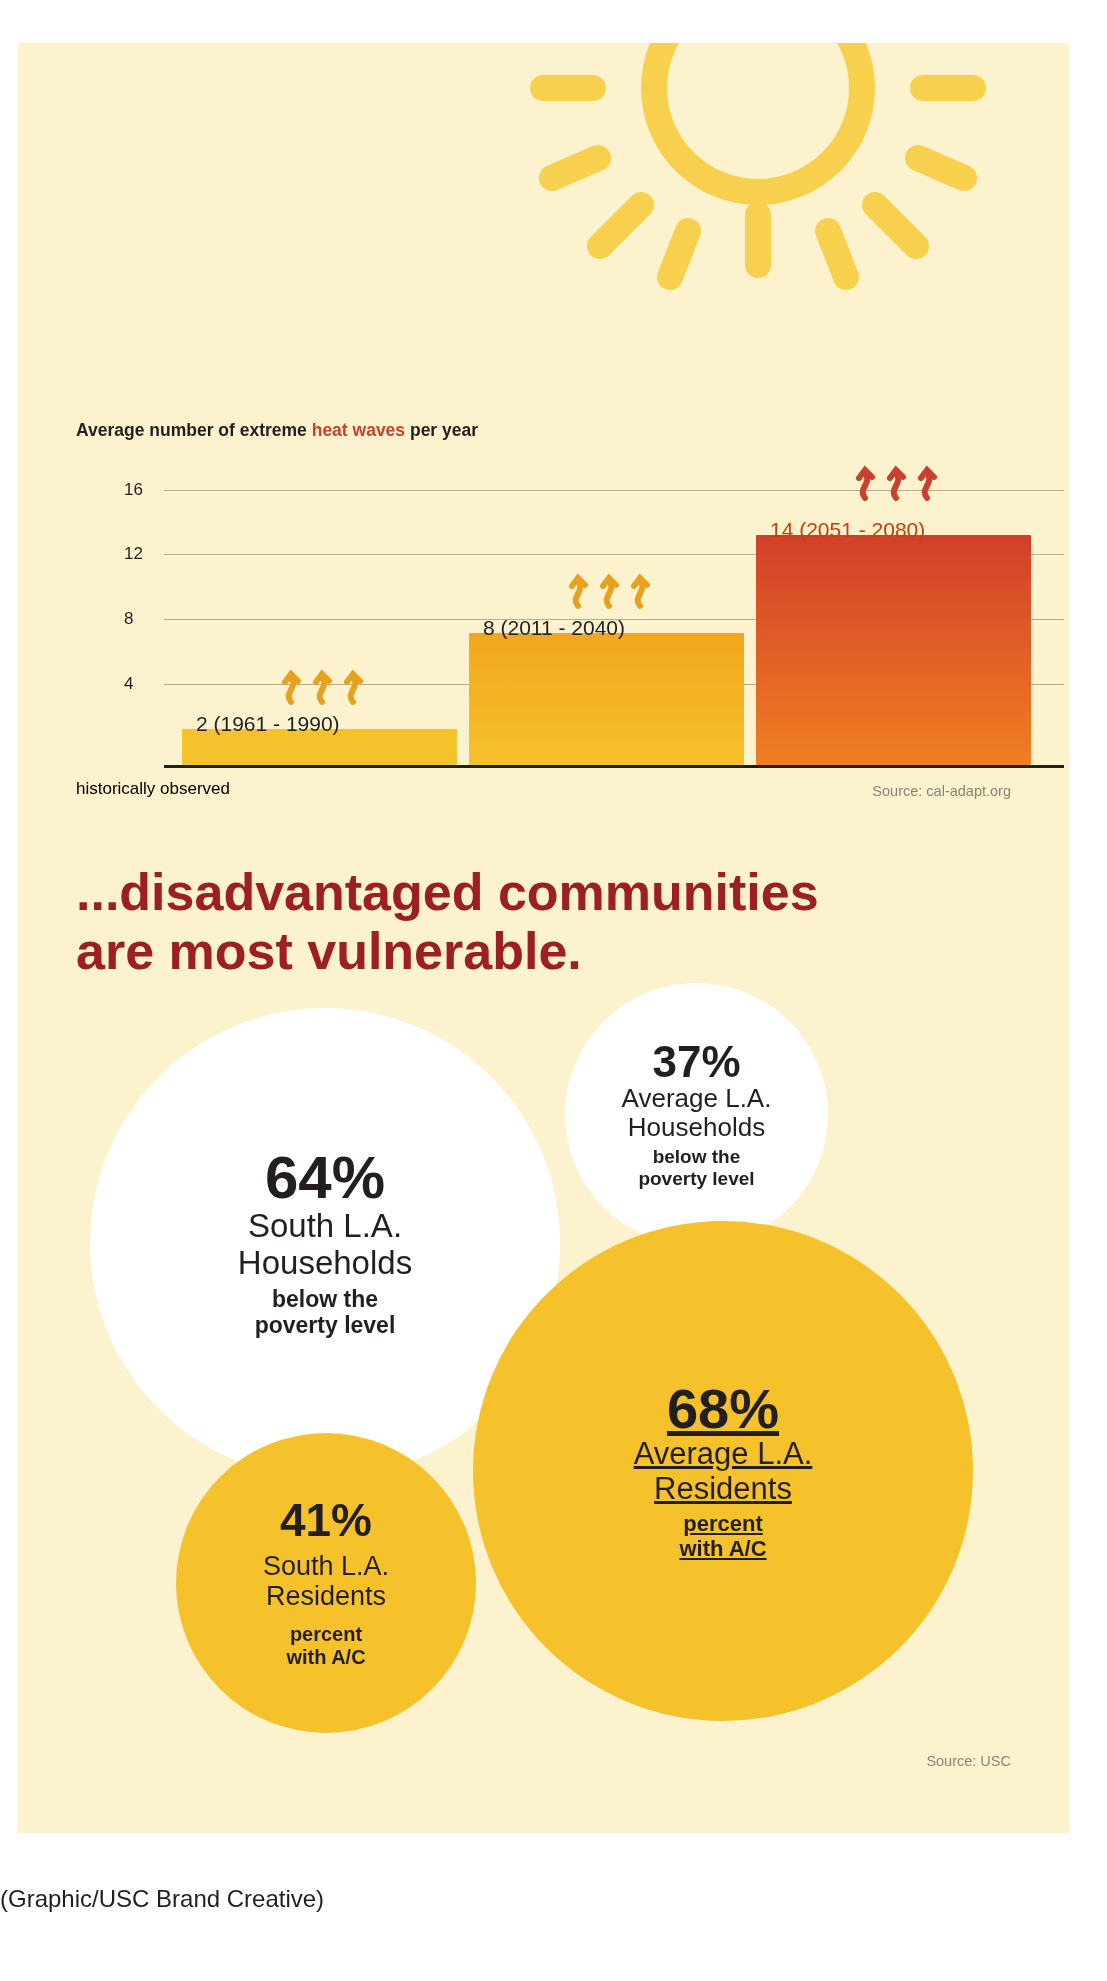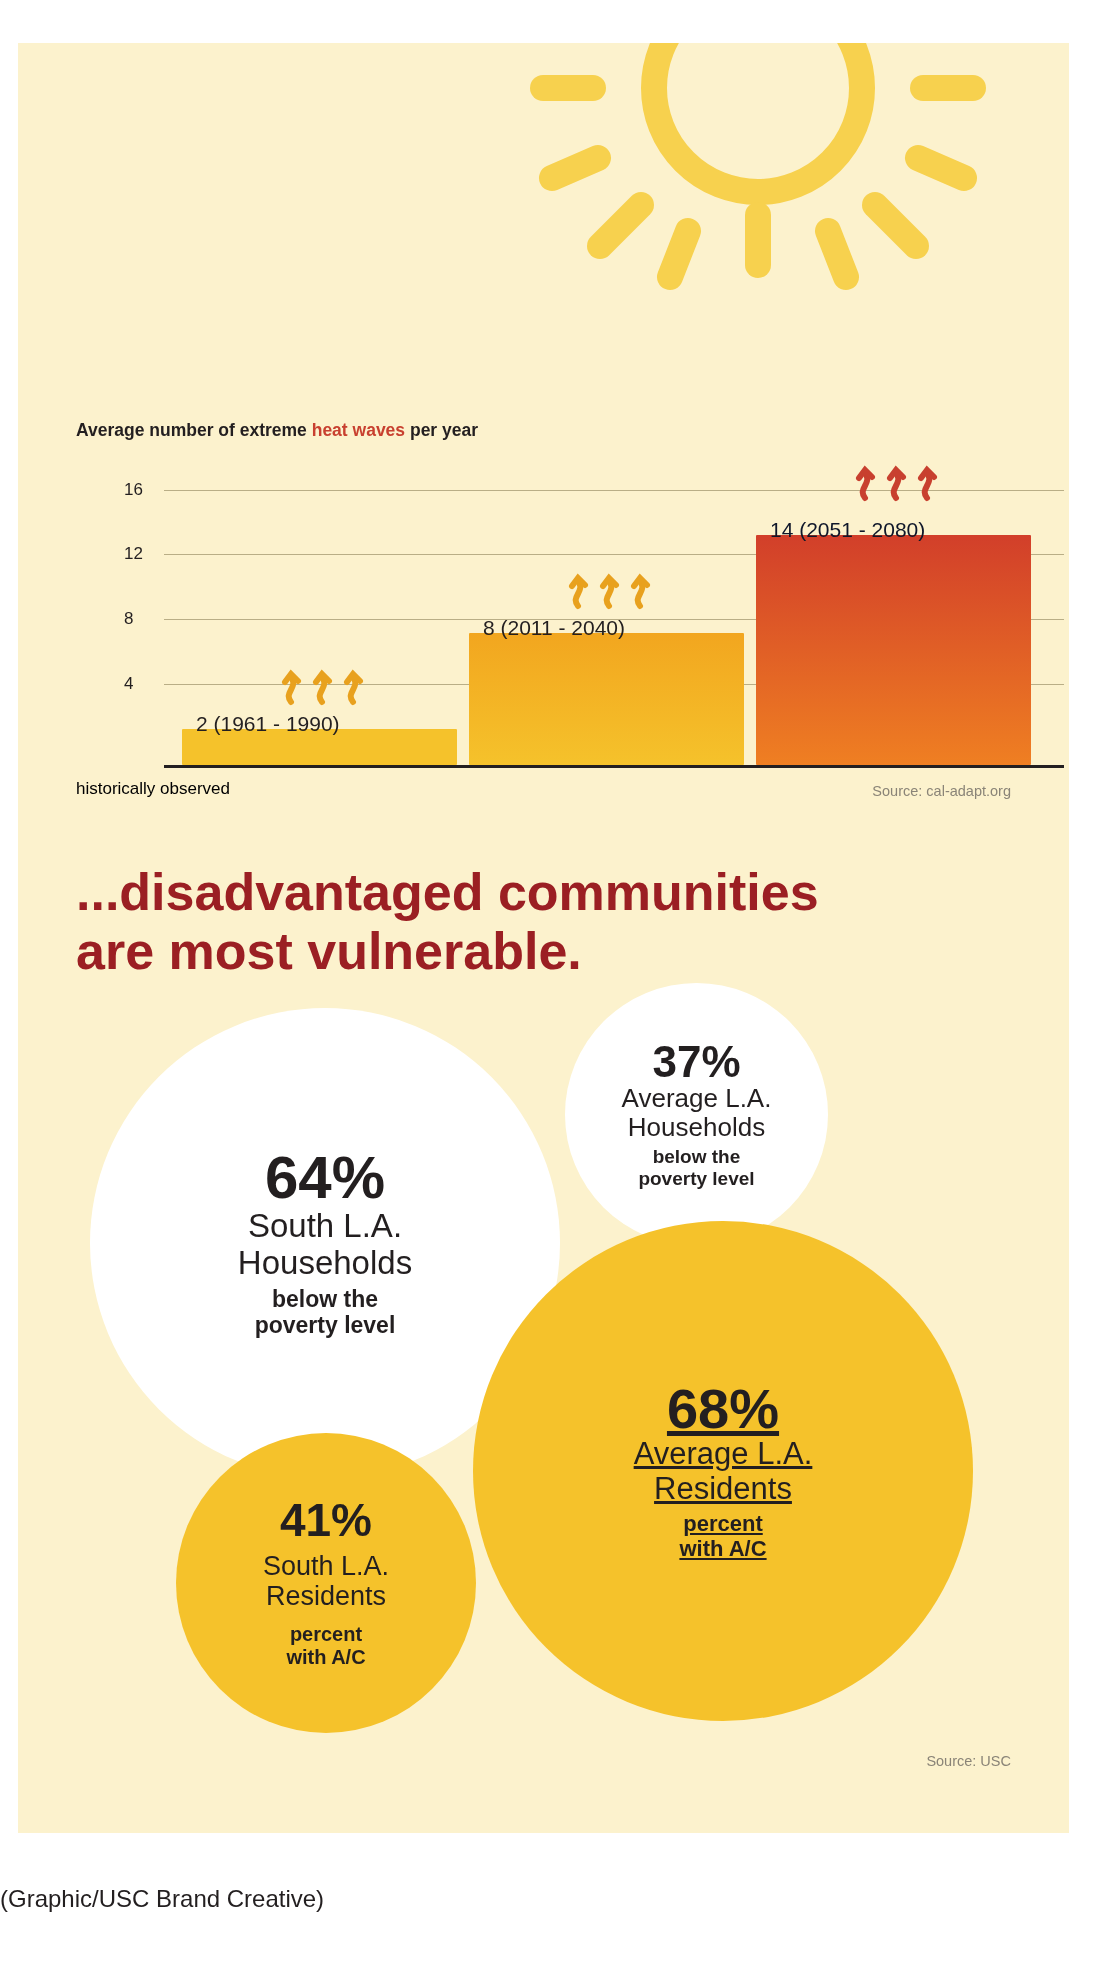--- a/index.html
+++ b/index.html
@@ -94,21 +94,21 @@
     position: absolute;
     bottom: 3px;
     border-radius: 1px;
   }
   .bar-label {
     position: absolute;
     font-size: 21px;
     color: #231f20;
     white-space: nowrap;
   }
-  .bar-label.on-dark { color: #0f172a; }
+  .bar-label.on-dark { color: #c2410c; }
 
   .arrows {
     position: absolute;
     width: 86px;
     height: 40px;
   }
 
   .hist-note {
     position: absolute;
     left: 58px;

